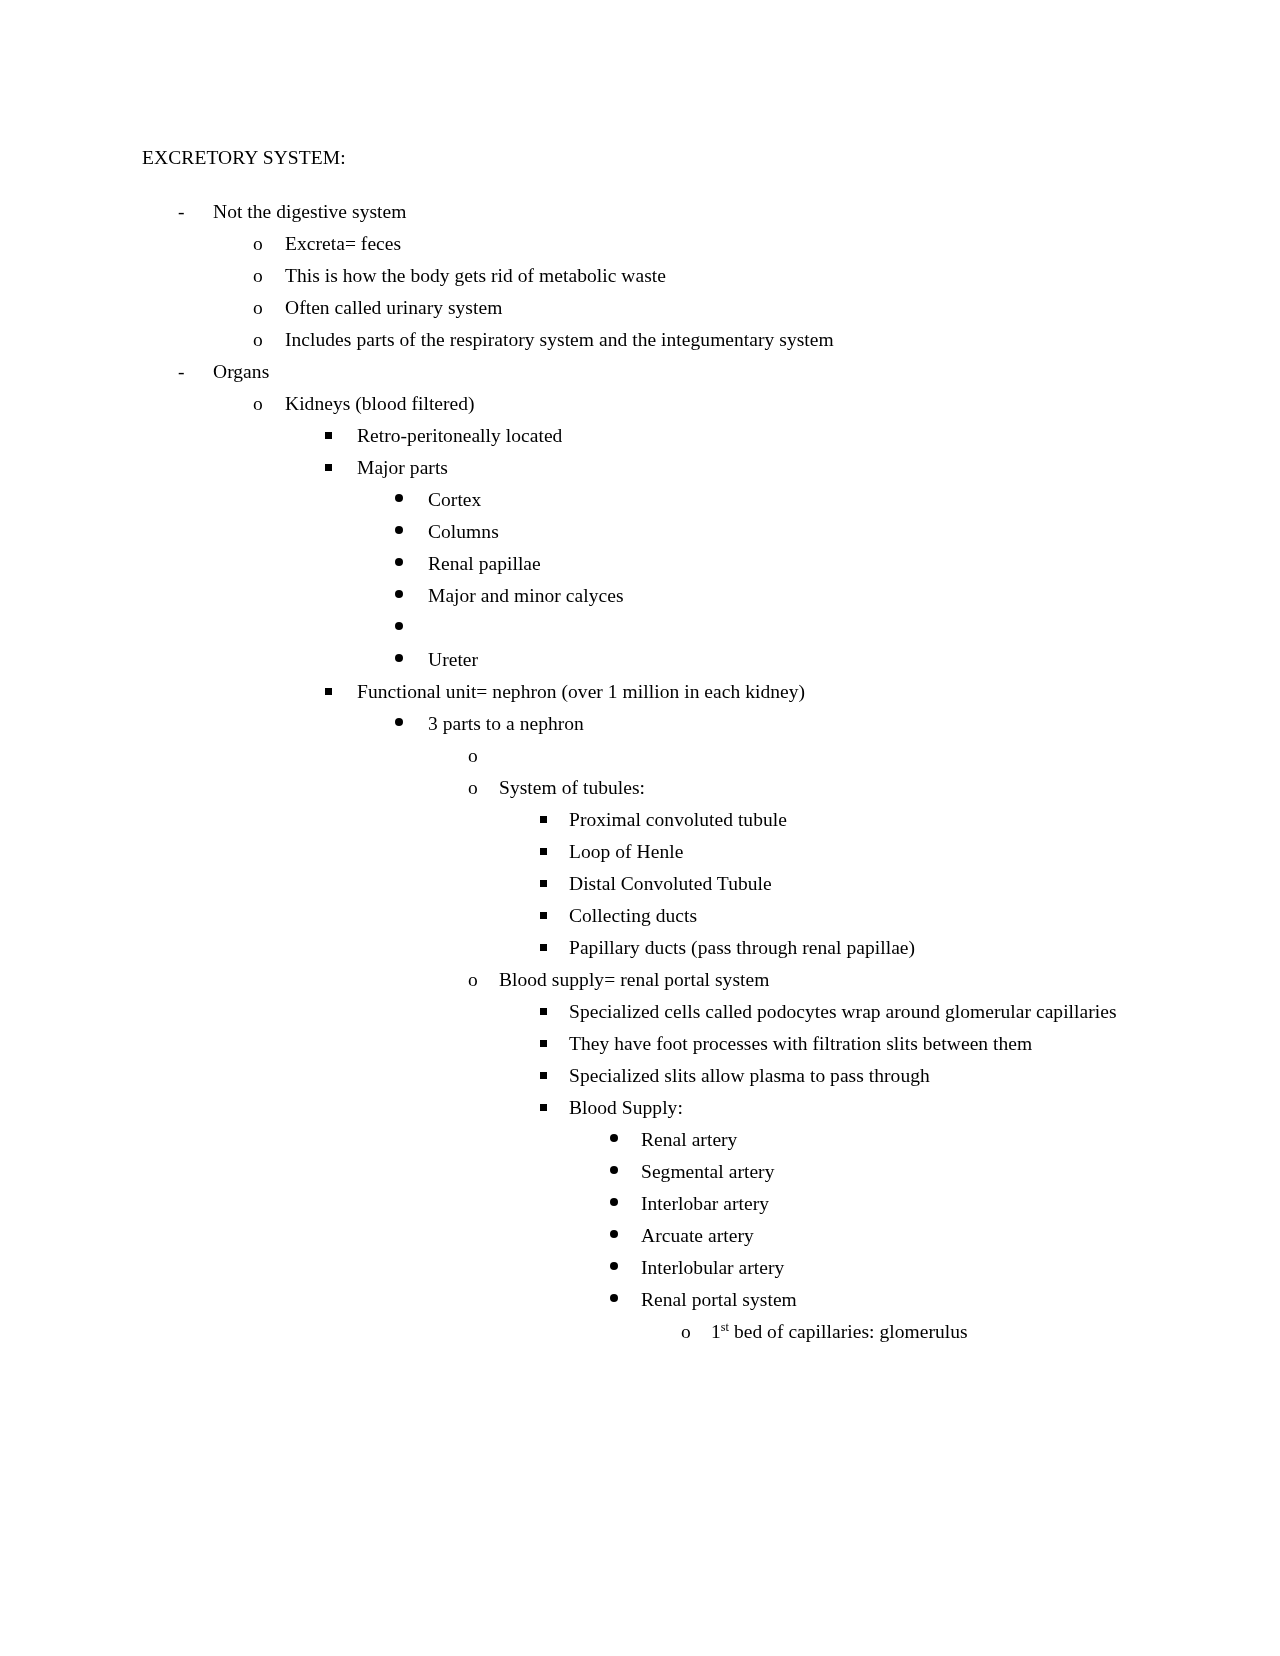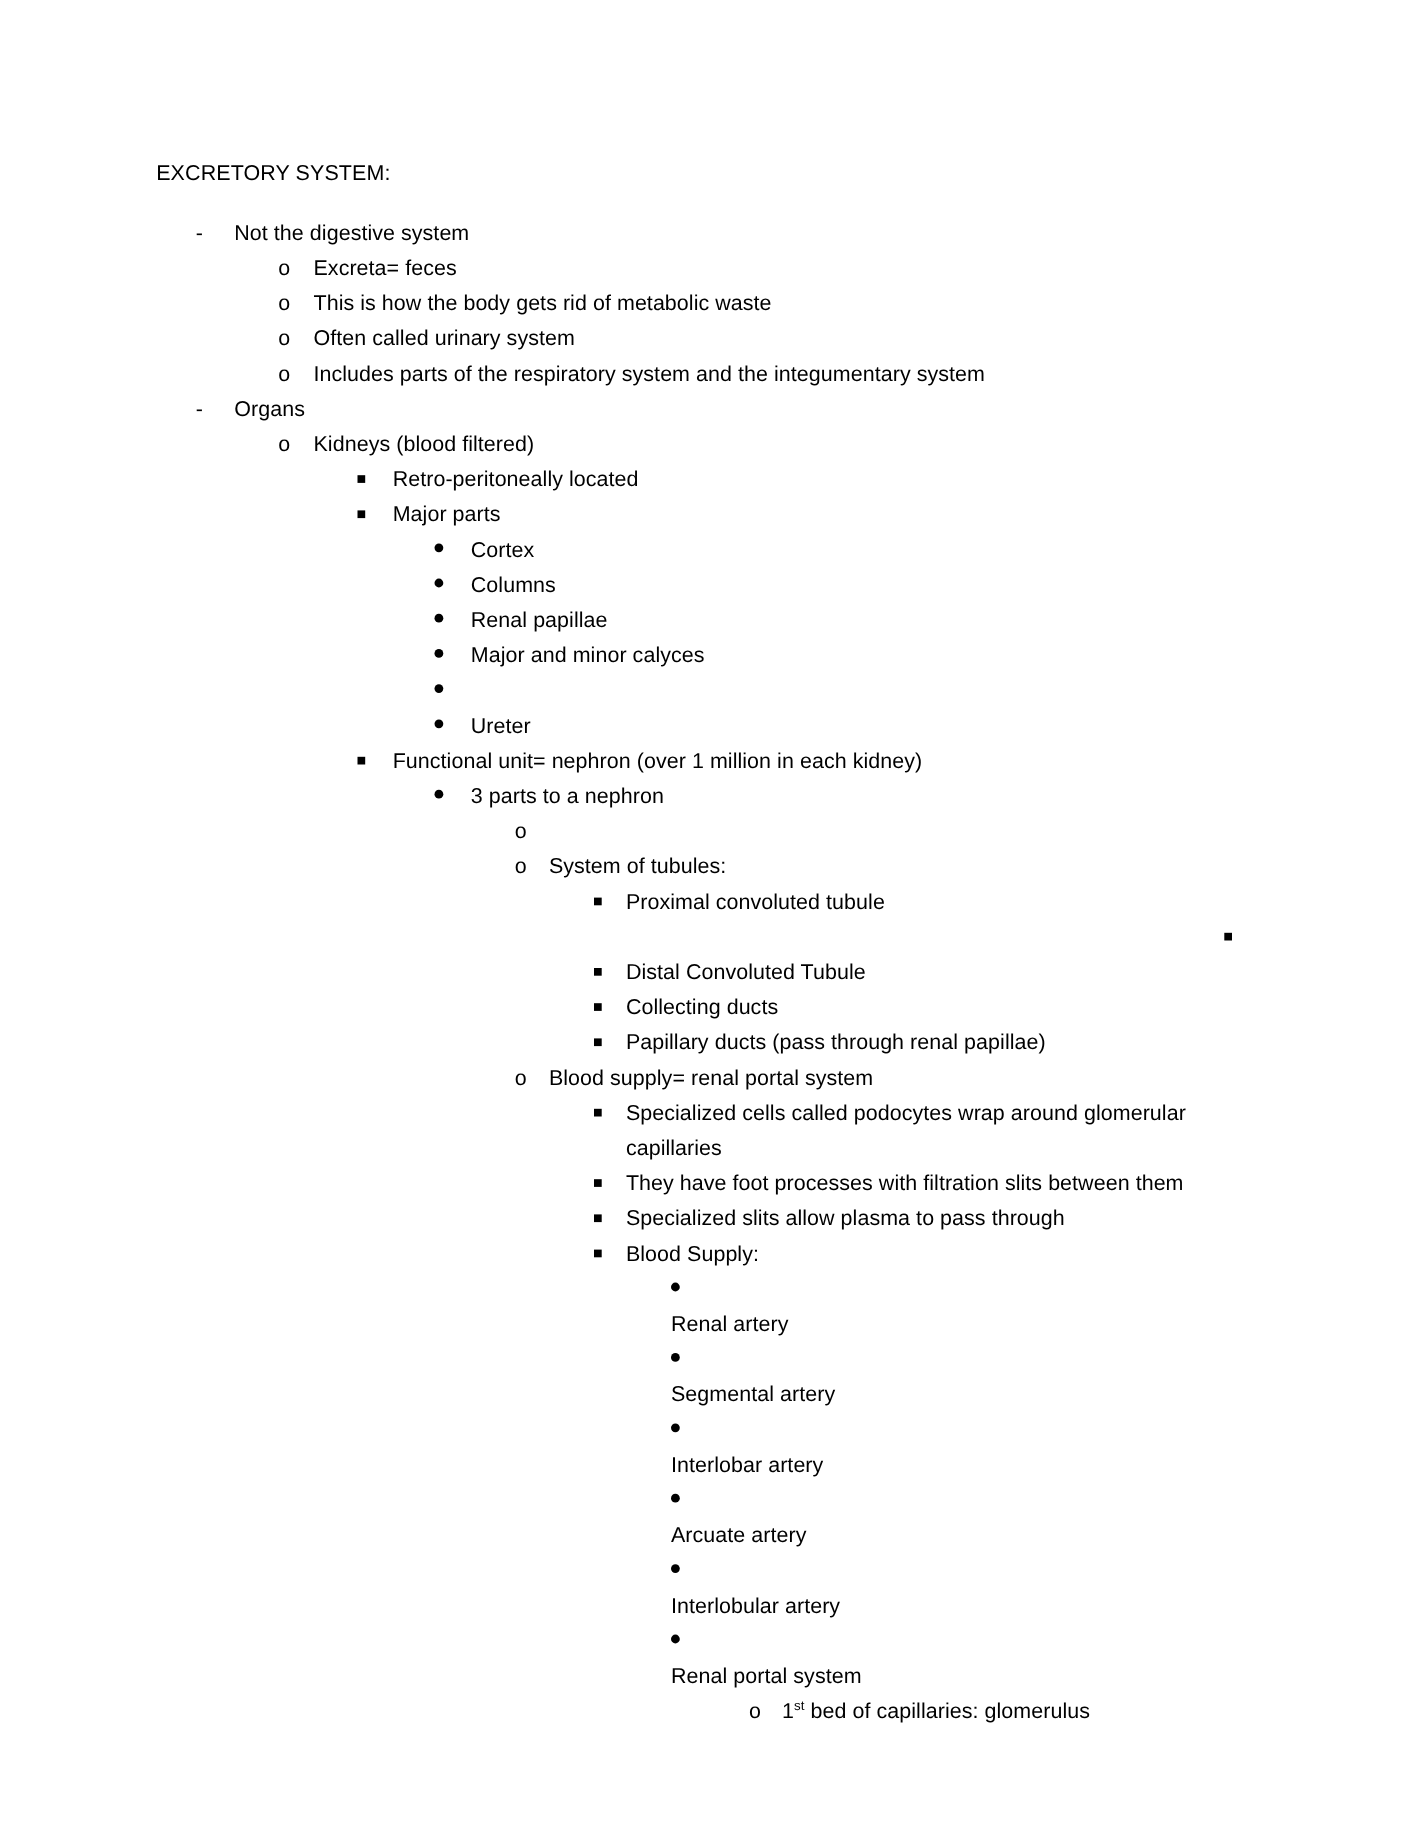--- a/index.html
+++ b/index.html
@@ -19,20 +19,21 @@
     width: 1280px;
     height: 1656px;
     background: #ffffff;
     overflow: hidden;
   }
   .doc-body {
     position: absolute;
     left: 142px;
     top: 142px;
     width: 1000px;
+    font-family: Liberation Serif, serif;
   }
   .title {
     font-size: 19.5px;
     line-height: 32px;
     letter-spacing: 0.1px;
     margin: 0 0 22px 0;
     white-space: nowrap;
   }
   .row {
     display: flex;
@@ -56,21 +57,21 @@
   .lv2 { padding-left: 111px; }
   .lv2 .marker { width: 32px; }
   .lv3 { padding-left: 183px; }
   .lv3 .marker { width: 32px; }
   .lv4 { padding-left: 253px; }
   .lv4 .marker { width: 33px; }
   .lv5 { padding-left: 326px; }
   .lv5 .marker { width: 31px; }
   .lv6 { padding-left: 398px; justify-content: flex-end; }
   .lv6 .marker { width: 29px; }
-  .lv7 { padding-left: 468px; flex-direction: column; }
+  .lv7 { padding-left: 468px; }
   .lv7 .marker { width: 31px; }
   .lv8 { padding-left: 539px; }
   .lv8 .marker { width: 30px; }
 
   
   .m-dash   { font-size: 19.5px; }
   .m-o      { font-size: 19.5px; }
   .m-sq     { font-size: 19.5px; line-height: 32px; }
   .m-sq i {
     display: inline-block;
@@ -176,20 +177,21 @@
         <div class="row lv5">
           <span class="marker m-o">o</span>
           <span class="txt">System of tubules:</span>
         </div>
         <div class="row lv6">
           <span class="marker m-sq"><i></i></span>
           <span class="txt">Proximal convoluted tubule</span>
         </div>
         <div class="row lv6">
           <span class="marker m-sq"><i></i></span>
+          <span class="txt">Loop of Henle</span>
         </div>
         <div class="row lv6">
           <span class="marker m-sq"><i></i></span>
           <span class="txt">Distal Convoluted Tubule</span>
         </div>
         <div class="row lv6">
           <span class="marker m-sq"><i></i></span>
           <span class="txt">Collecting ducts</span>
         </div>
         <div class="row lv6">

